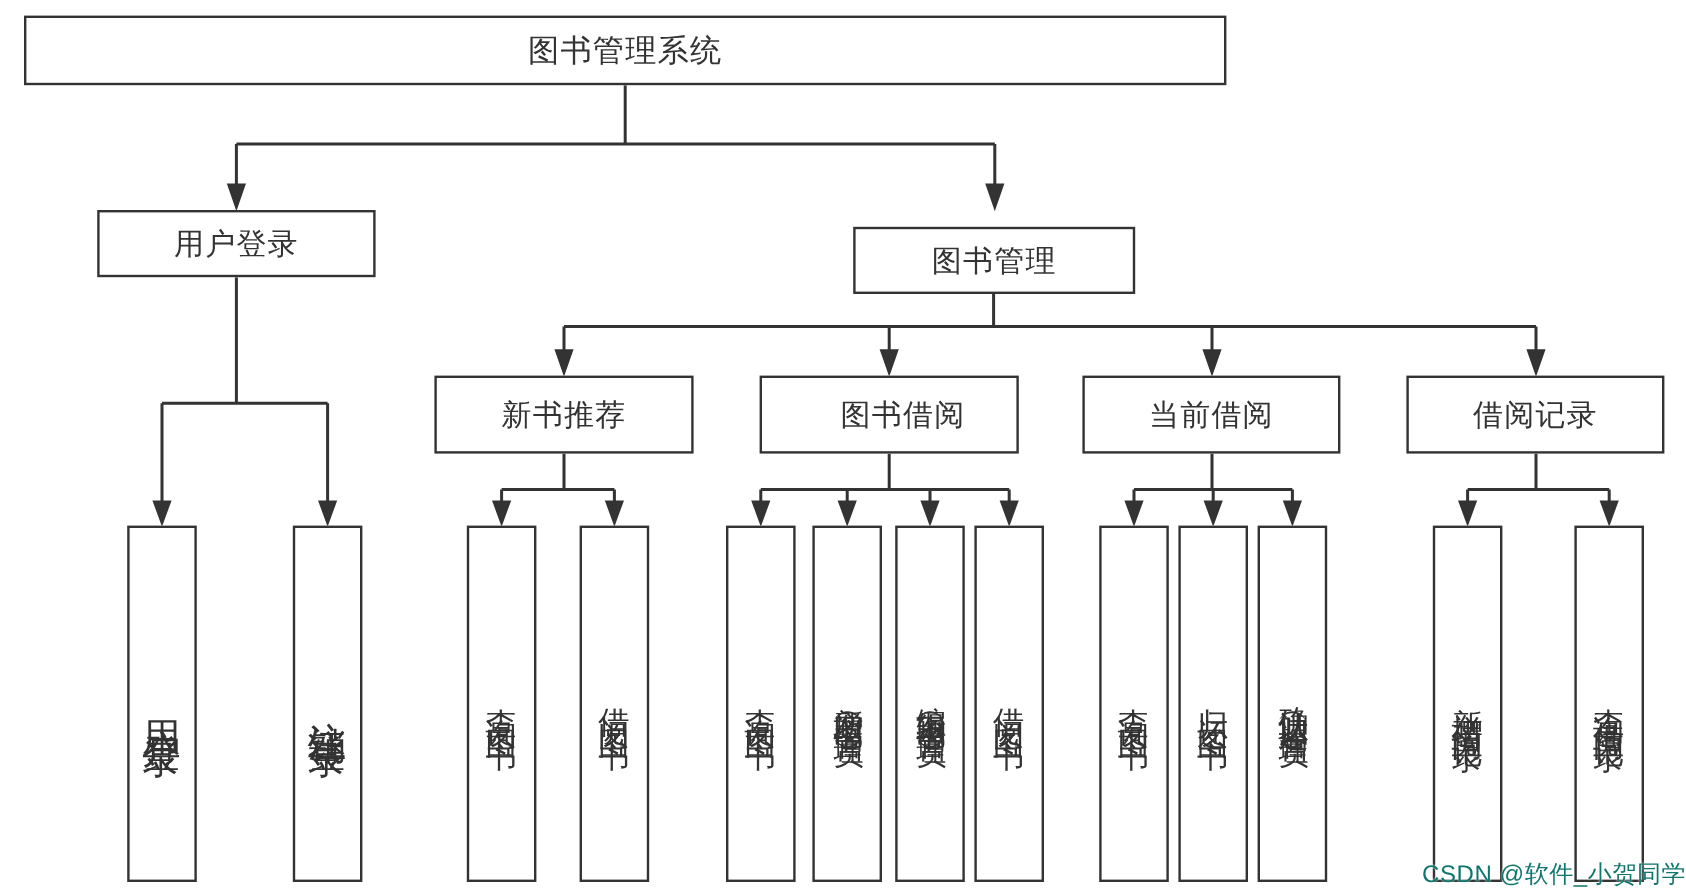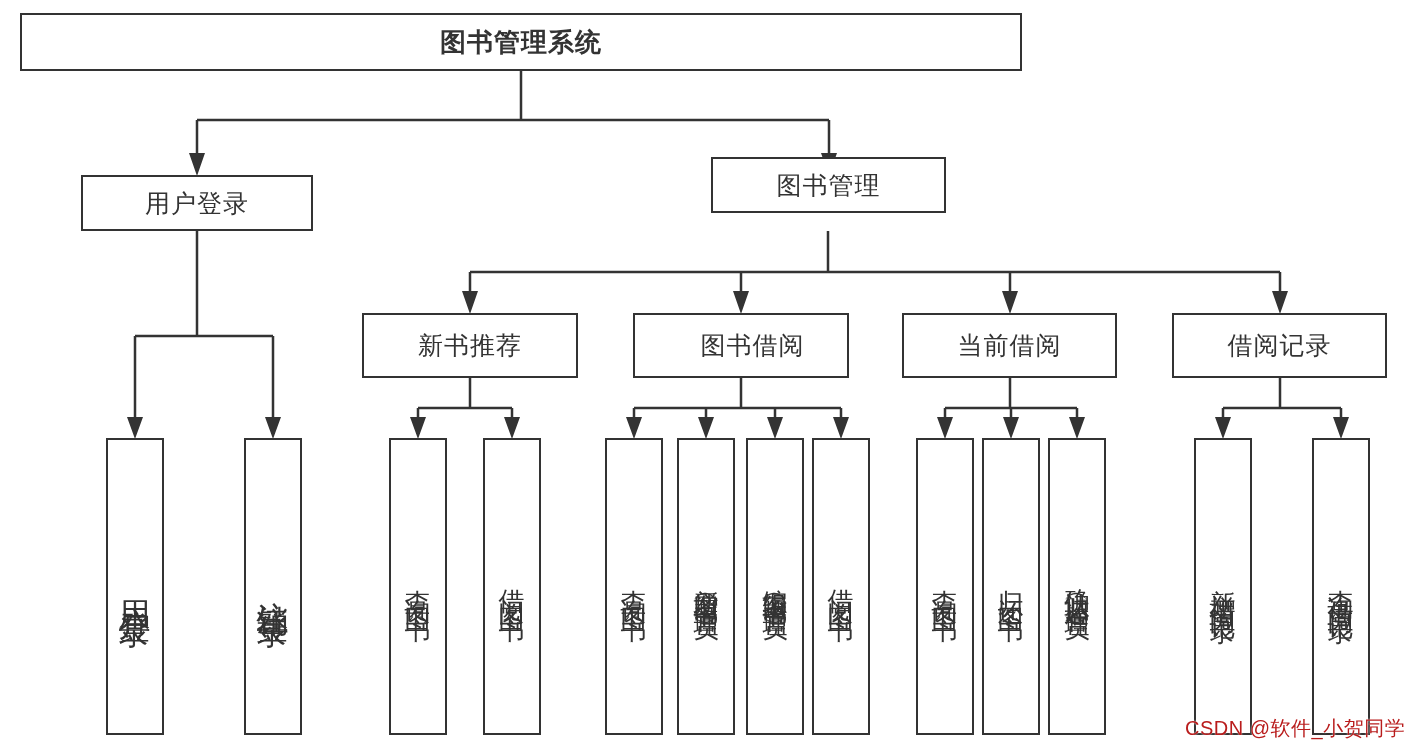--- a/index.html
+++ b/index.html
@@ -54,21 +54,21 @@
   .f-big { font-size: 32px; letter-spacing: 6px; }   
   .f4   { font-size: 26px; letter-spacing: 9px; }    
   .f6   { font-size: 26px; letter-spacing: 6px; }    
   .f9   { font-size: 25px; letter-spacing: 4px; }    
   #watermark {
     position: absolute;
     left: 1185px;
     top: 715px;
     z-index: 3;
     font-size: 20px;
-    color: #b91c1c;
+    color: #0f766e;
     letter-spacing: 0.5px;
     white-space: nowrap;
     text-shadow: 0 0 2px #ffffff;
   }
 </style>
 </head>
 <body>
 
 <div id="stage">
 
@@ -82,28 +82,28 @@
              M1280 378 V408 M1223 408 H1341 M1223 408 V419 M1341 408 V419" fill="none" stroke="#333333" stroke-width="2.5"></path>
     <path fill="#333333" stroke="none" d="M189 153 h16 l-8 23 z  M821 153 h16 l-8 23 z
              M462 291 h16 l-8 23 z  M733 291 h16 l-8 23 z  M1002 291 h16 l-8 23 z  M1272 291 h16 l-8 23 z
              M127 417 h16 l-8 22 z  M265 417 h16 l-8 22 z
              M410 417 h16 l-8 22 z  M504 417 h16 l-8 22 z
              M626 417 h16 l-8 22 z  M698 417 h16 l-8 22 z  M767 417 h16 l-8 22 z  M833 417 h16 l-8 22 z
              M937 417 h16 l-8 22 z  M1003 417 h16 l-8 22 z  M1069 417 h16 l-8 22 z
              M1215 417 h16 l-8 22 z M1333 417 h16 l-8 22 z"></path>
   </svg>
 
-  <div class="box" style="left:20px; top:13px; width:1002px; height:58px;font-weight:bold;">
+  <div class="box" style="left:20px; top:13px; width:1002px; height:58px;">
     <span class="hlabel root-label">图书管理系统</span>
   </div>
 
   <div class="box" style="left:81px; top:175px; width:232px; height:56px;">
     <span class="hlabel">用户登录</span>
   </div>
-  <div class="box" style="left:711px; top:157px; width:235px; height:56px;">
+  <div class="box" style="left:711px; top:189px; width:235px; height:56px;">
     <span class="hlabel">图书管理</span>
   </div>
 
   <div class="box" style="left:362px; top:313px; width:216px; height:65px;text-align:right;">
     <span class="hlabel">新书推荐</span>
   </div>
   <div class="box" style="left:633px; top:313px; width:216px; height:65px;padding-left:23px;">
     <span class="hlabel">图书借阅</span>
   </div>
   <div class="box" style="left:1172px; top:313px; width:215px; height:65px;">

